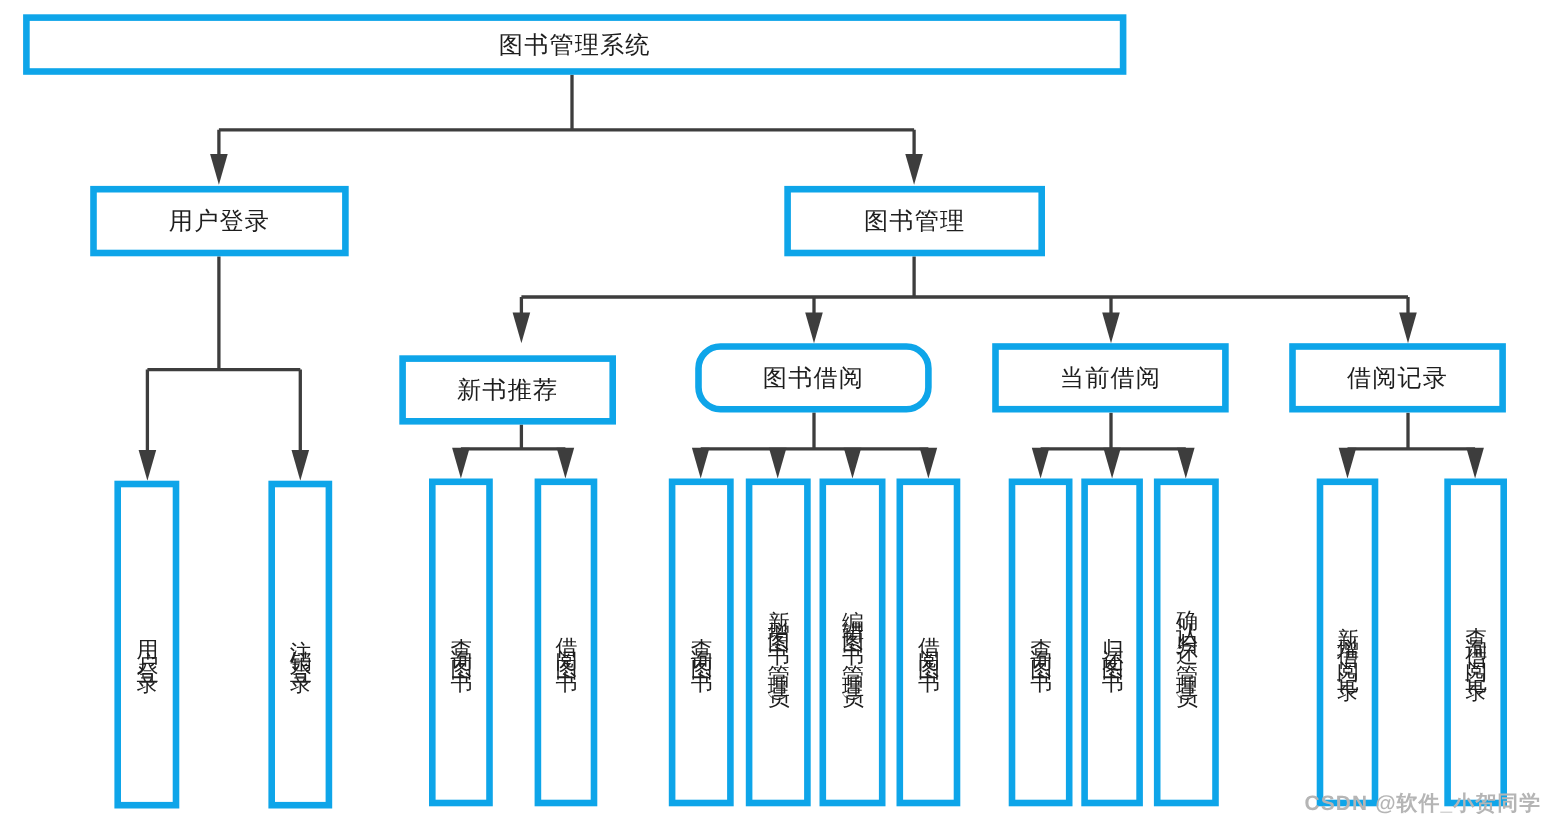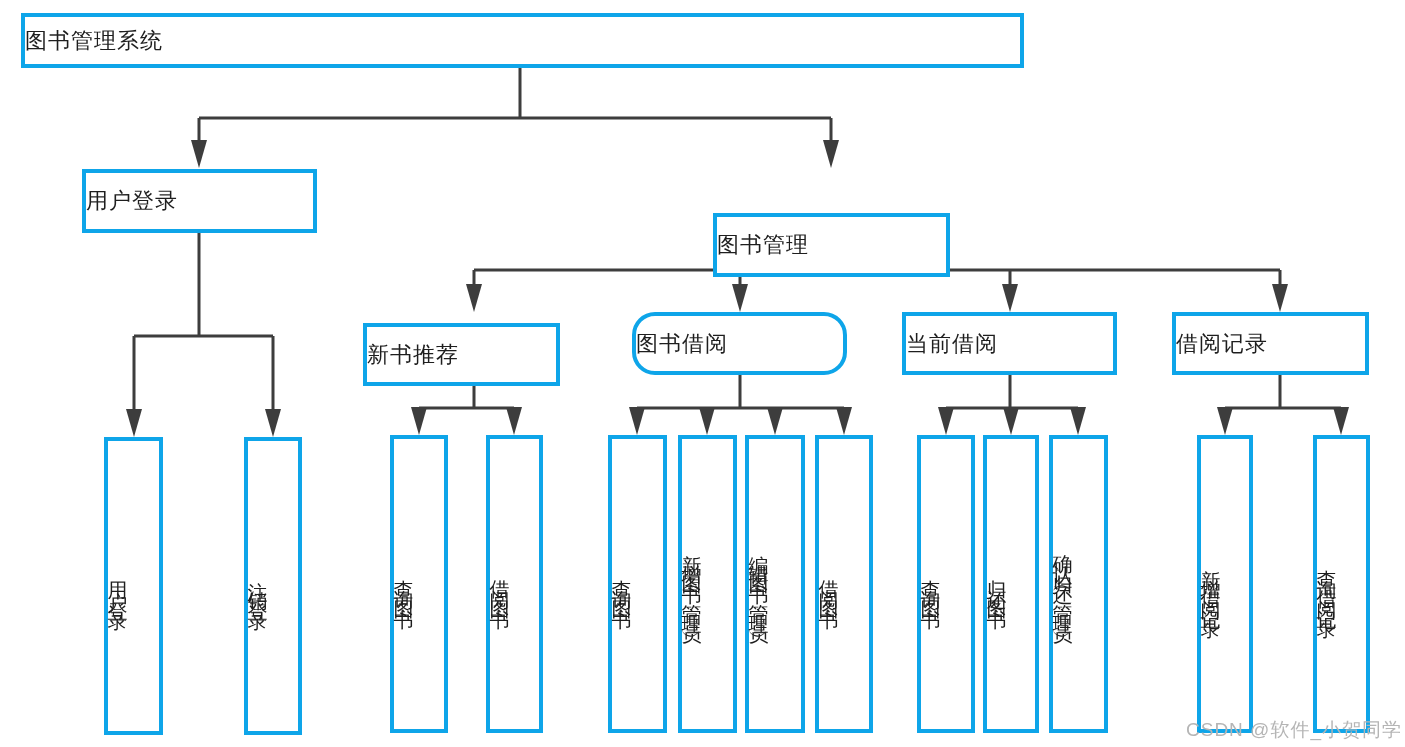--- a/index.html
+++ b/index.html
@@ -13,23 +13,24 @@
   }
   #connectors {
     position: absolute;
     left: 0; top: 0;
     width: 1405px; height: 747px;
   }
   .node {
     position: absolute;
     box-sizing: border-box;
     background: #ffffff;
-    border: 4px solid #0ea5e9;
+    border: 6px solid #0ea5e9;
     display: flex;
     align-items: center;
+    justify-content: center;
     color: #1e1e1e;
   }
   .h-node {
     font-size: 22px;
     letter-spacing: 1px;
     white-space: nowrap;
   }
   .v-node span {
     writing-mode: vertical-rl;
     text-orientation: mixed;
@@ -40,20 +41,21 @@
   }
   #watermark {
     position: absolute;
     left: 1186px;
     top: 717px;
     font-size: 19px;
     letter-spacing: 1px;
     color: #b5b5b5;
     white-space: nowrap;
     z-index: 5;
+    font-weight: bold;
   }
 </style>
 </head>
 <body>
 
 <div id="canvas">
 
   <svg id="connectors" viewBox="0 0 1405 747" xmlns="http://www.w3.org/2000/svg">
     <g stroke="#3d3d3d" stroke-width="3" fill="none">
 
@@ -94,21 +96,21 @@
     </g>
   </svg>
 
   <div class="node h-node" style="left:21px; top:13px; width:1003px; height:55px;">
     <span>图书管理系统</span>
   </div>
 
   <div class="node h-node" style="left:82px; top:169px; width:235px; height:64px;">
     <span>用户登录</span>
   </div>
-  <div class="node h-node" style="left:713px; top:169px; width:237px; height:64px;margin-top:44px;">
+  <div class="node h-node" style="left:713px; top:169px; width:237px; height:64px;">
     <span>图书管理</span>
   </div>
 
   <div class="node h-node" style="left:363px; top:312px; width:197px; height:63px;margin-top:11px;">
     <span>新书推荐</span>
   </div>
   <div class="node h-node" style="left:632px; top:312px; width:215px; height:63px;border-radius:23px;">
     <span>图书借阅</span>
   </div>
   <div class="node h-node" style="left:902px; top:312px; width:215px; height:63px;">

